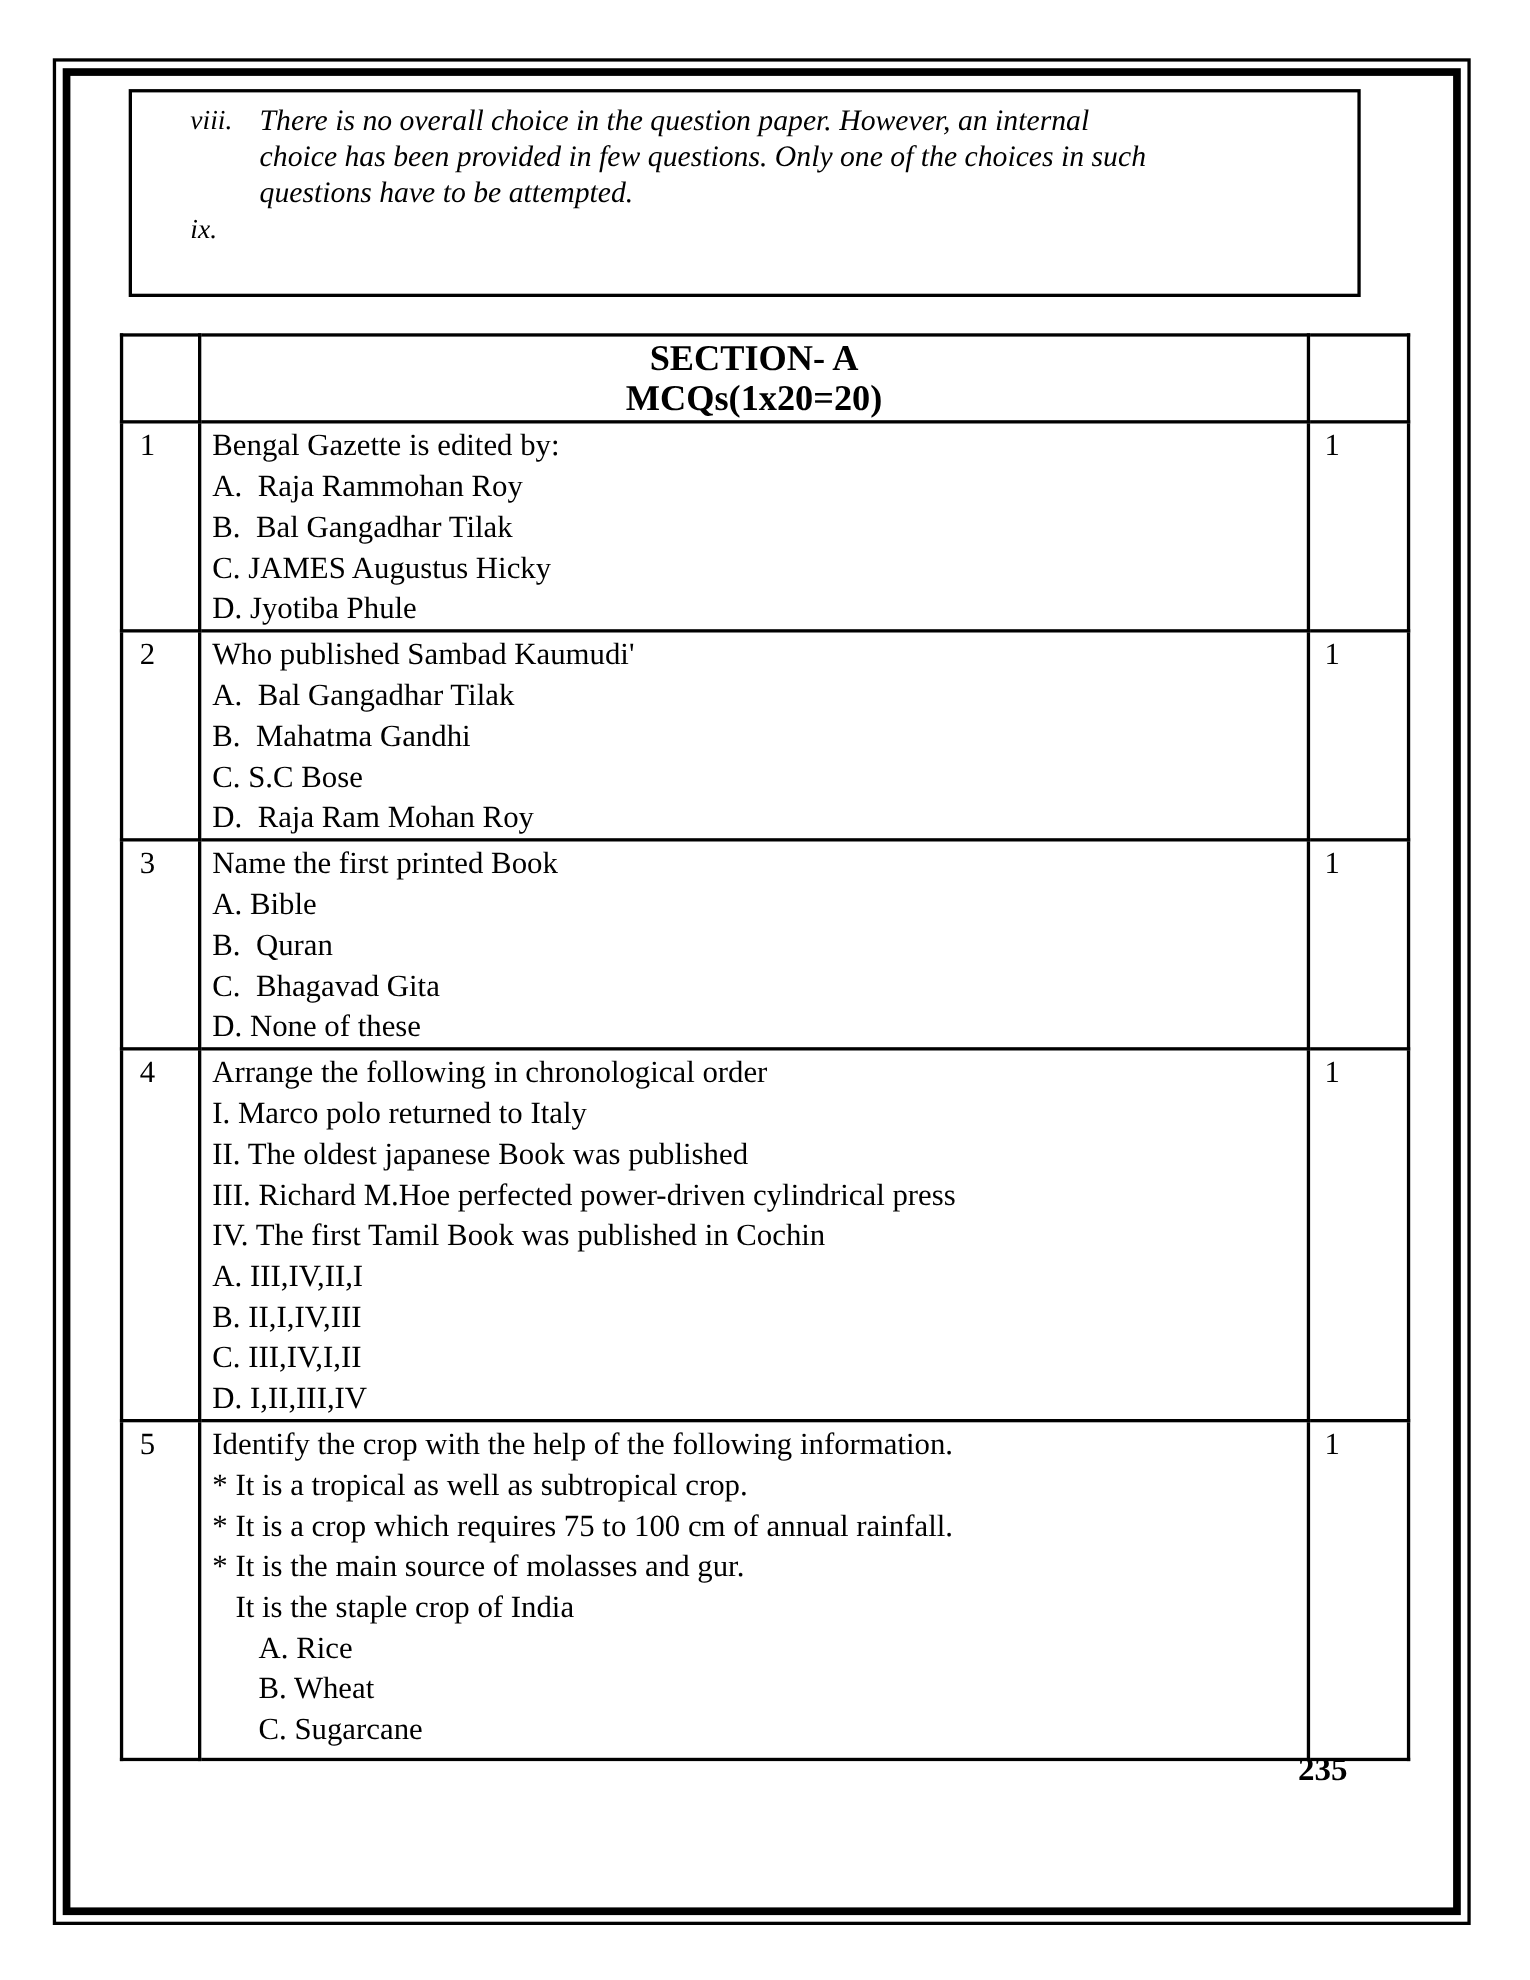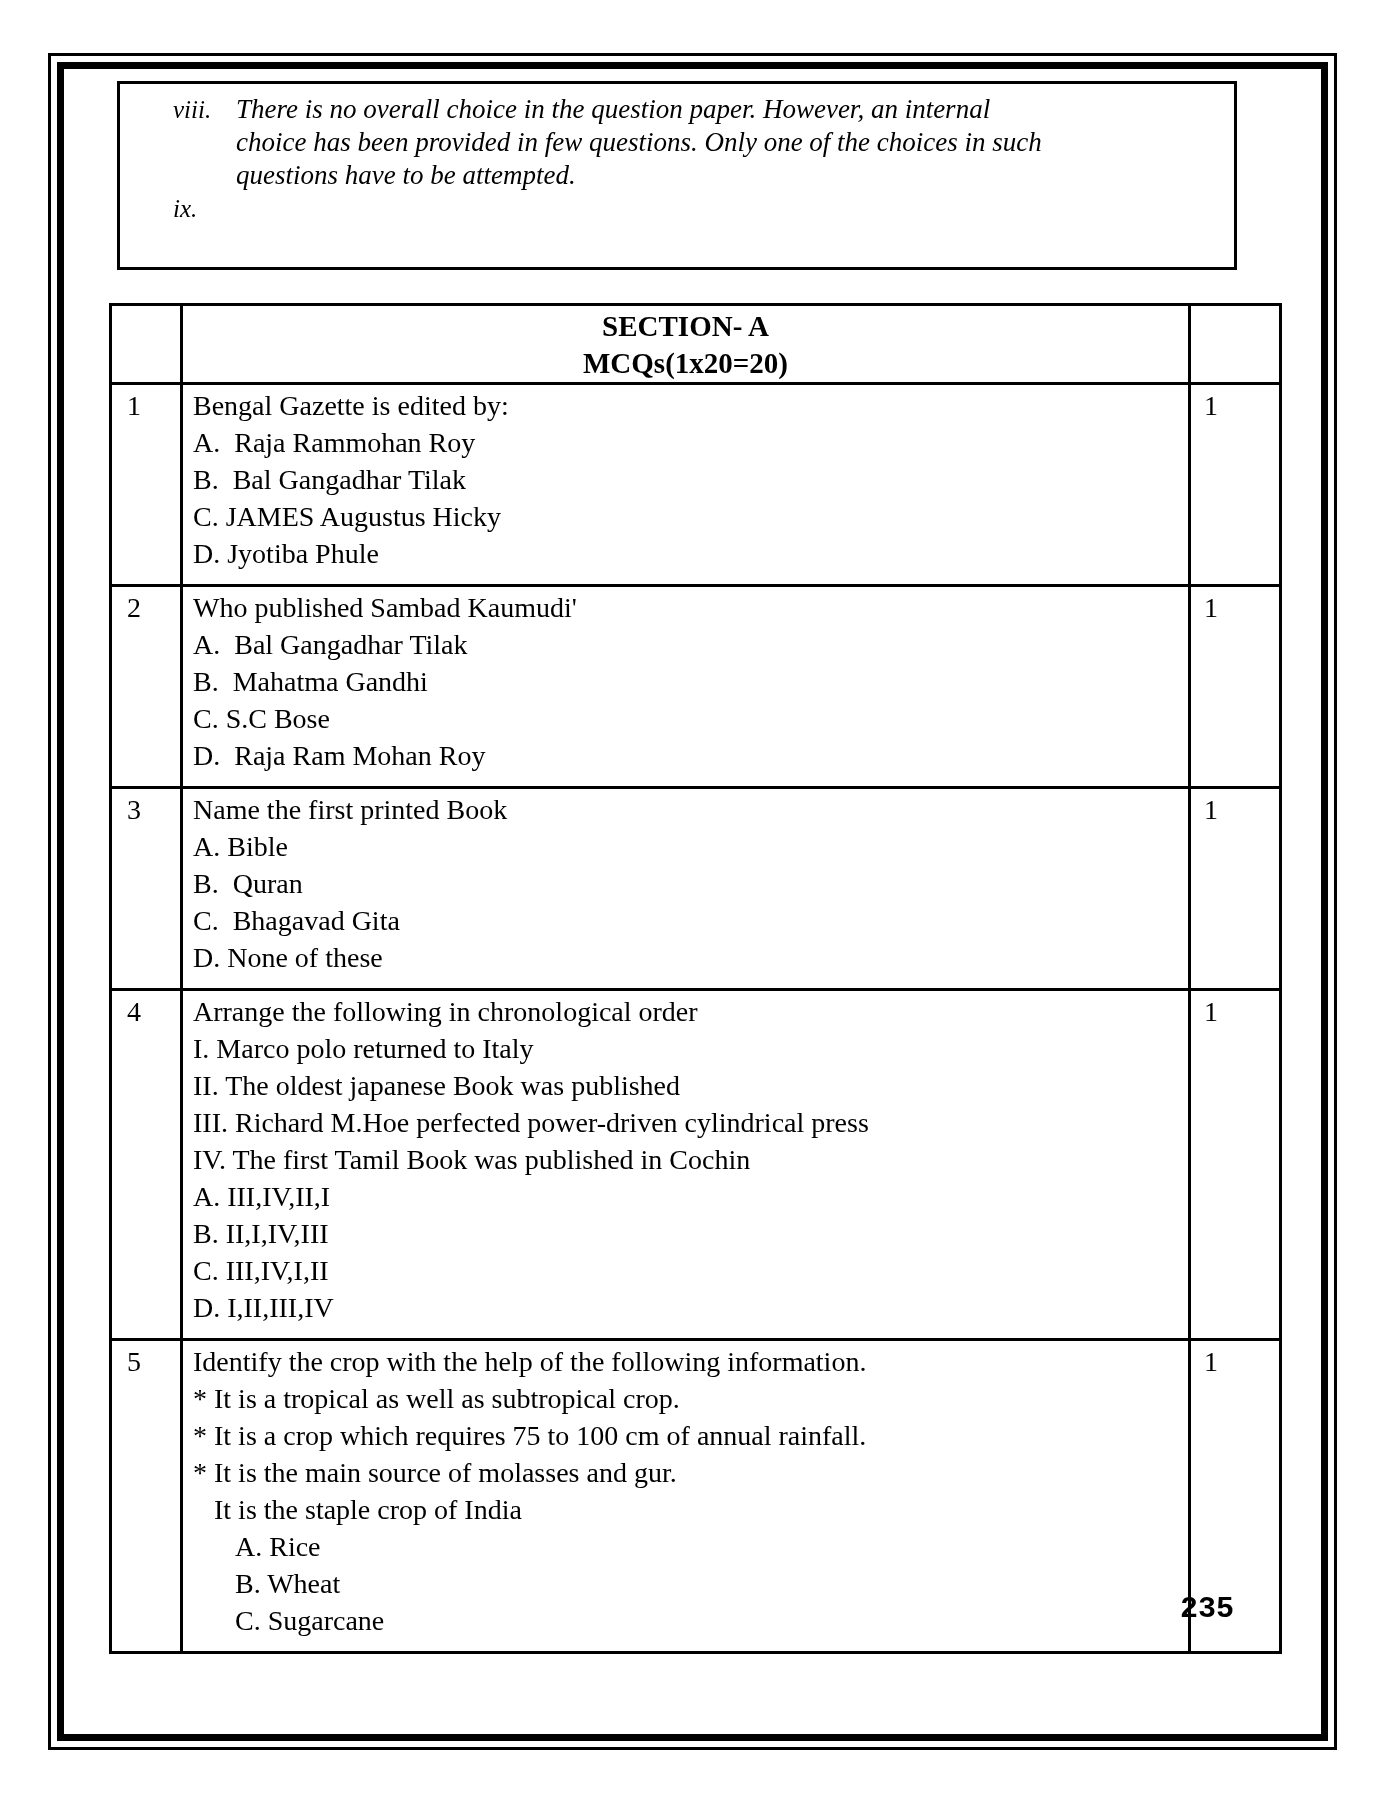--- a/index.html
+++ b/index.html
@@ -55,36 +55,36 @@
     vertical-align: top;
     overflow: hidden;
   }
   .col-no    { width: 71px;  }
   .col-q     { width: 1008px; }
   .col-marks { width: 91px;  }
   .header-row td { height: 74px; }
   .header-cell {
     text-align: center;
     font-weight: bold;
-    font-size: 29px;
+    font-size: 33px;
     padding-top: 2px;
   }
   .num-cell   { padding: 2px 0 0 15px; }
-  .q-cell     { padding: 2px 8px 12px 10px; white-space: pre-wrap; }
+  .q-cell     { padding: 2px 8px 0 10px; white-space: pre-wrap; }
   .marks-cell { padding: 2px 0 0 13px; }
   tr.r1 td { height: 185px; }
   tr.r2 td { height: 183px; }
   tr.r3 td { height: 185px; }
   tr.r4 td { height: 330px; }
   tr.r5 td { height: 308px; }
   
   .page-num {
     position: absolute;
     left: 1180px; top: 1592px;
-    font-family: Liberation Mono, monospace;
+    font-family: Liberation Serif, serif;
     font-weight: bold;
     font-size: 30px;
   }
 </style>
 </head>
 <body>
 
 <div class="frame-outer">
   <div class="frame-inner"></div>
 </div>

